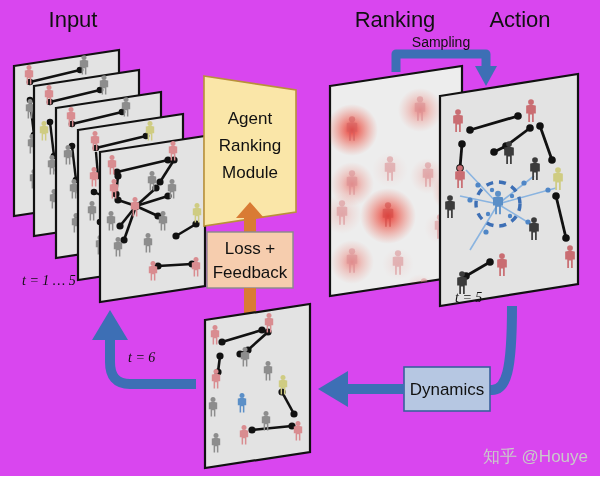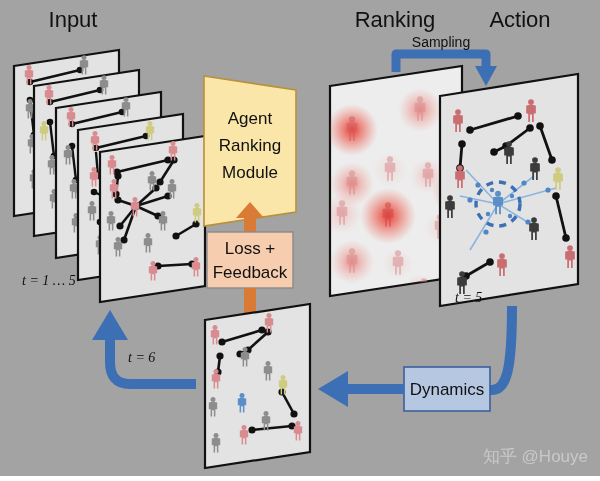--- a/index.html
+++ b/index.html
@@ -1,19 +1,19 @@
 <!DOCTYPE html>
 <html><head>
 <meta charset="utf-8">
 <title>Agent Ranking Module Diagram</title>
 <style>
   html,body{margin:0;padding:0;background:#ffffff;}
   body{width:600px;height:481px;overflow:hidden;
        font-family:"Liberation Sans","DejaVu Sans",sans-serif;}
-  #stage{position:relative;width:600px;height:476px;background:#a3a3a3;}
+  #stage{position:relative;width:600px;height:476px;background:#d946ef;}
   #stage svg{position:absolute;left:0;top:0;}
   .ttl{font-size:22px;fill:#111;font-family:"Liberation Sans","DejaVu Sans",sans-serif;}
   .sub{font-size:14px;fill:#111;font-family:"Liberation Sans","DejaVu Sans",sans-serif;}
   .boxtxt{font-size:17px;fill:#111;font-family:"Liberation Sans","DejaVu Sans",sans-serif;}
   .tlab{font-size:14px;fill:#111;font-style:italic;
         font-family:"Liberation Serif","DejaVu Serif",serif;}
   .wm{font-size:17px;fill:#c9c9c9;font-family:"Liberation Sans","DejaVu Sans",sans-serif;}
 </style>
 </head>
 <body>

